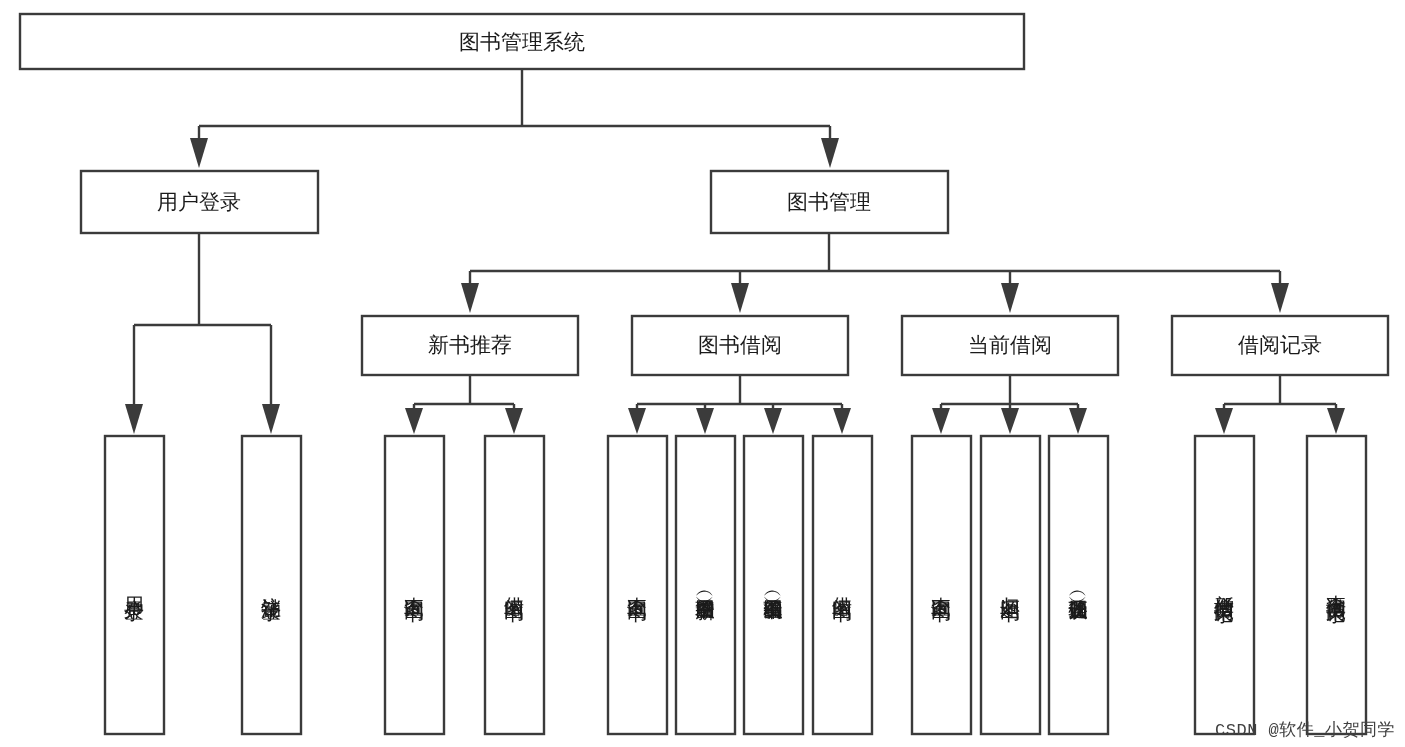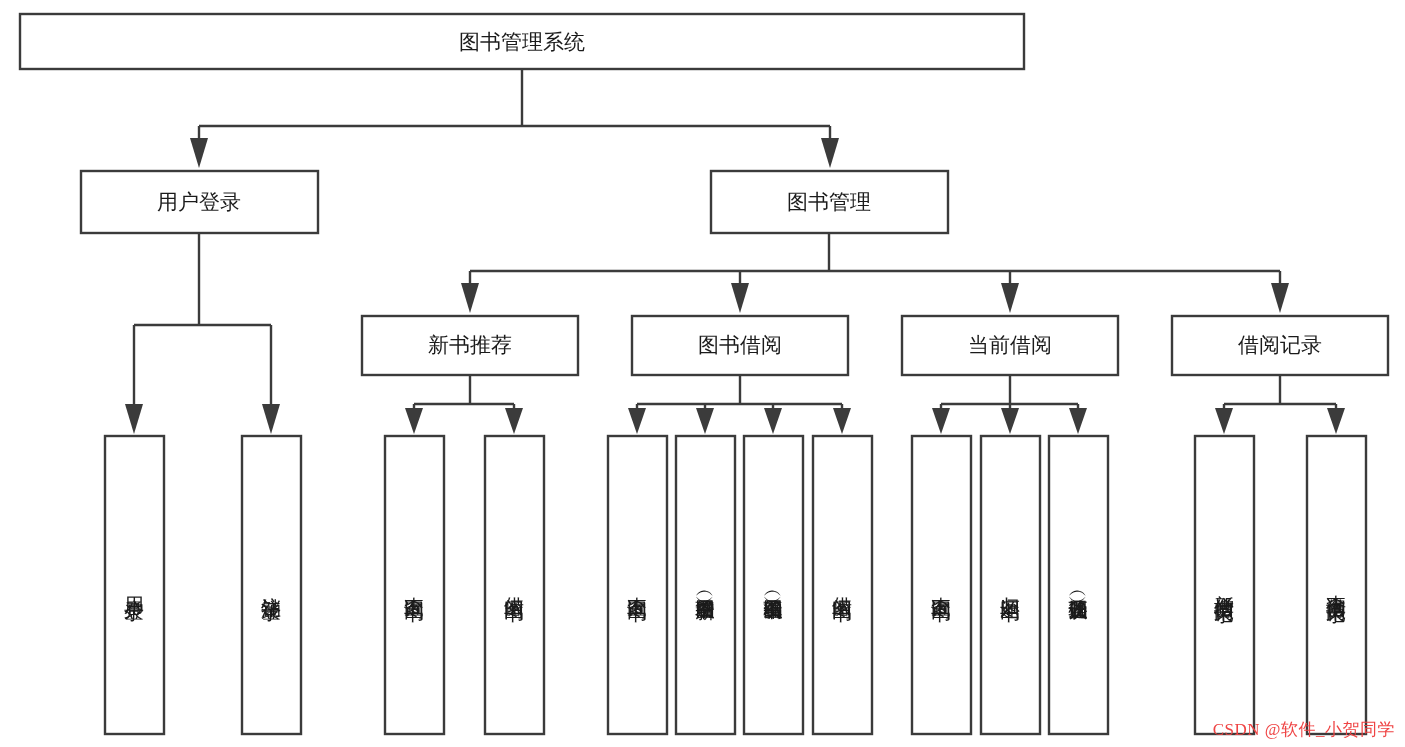--- a/index.html
+++ b/index.html
@@ -61,23 +61,23 @@
     white-space: nowrap;
     display: flex;
     align-items: center;
     justify-content: center;
     pointer-events: none;
   }
   .watermark {
     position: absolute;
     right: 10px;
     bottom: 6px;
-    font-family: Liberation Serif, serif;
+    font-family: Liberation Mono, monospace;
     font-size: 17px;
-    color: #ef4444;
+    color: #404040;
     white-space: nowrap;
     letter-spacing: 0.5px;
   }
 </style>
 </head>
 <body>
 
 <div id="diagram-root">
 
   <svg id="flow-svg" viewBox="0 0 1405 747" xmlns="http://www.w3.org/2000/svg">

